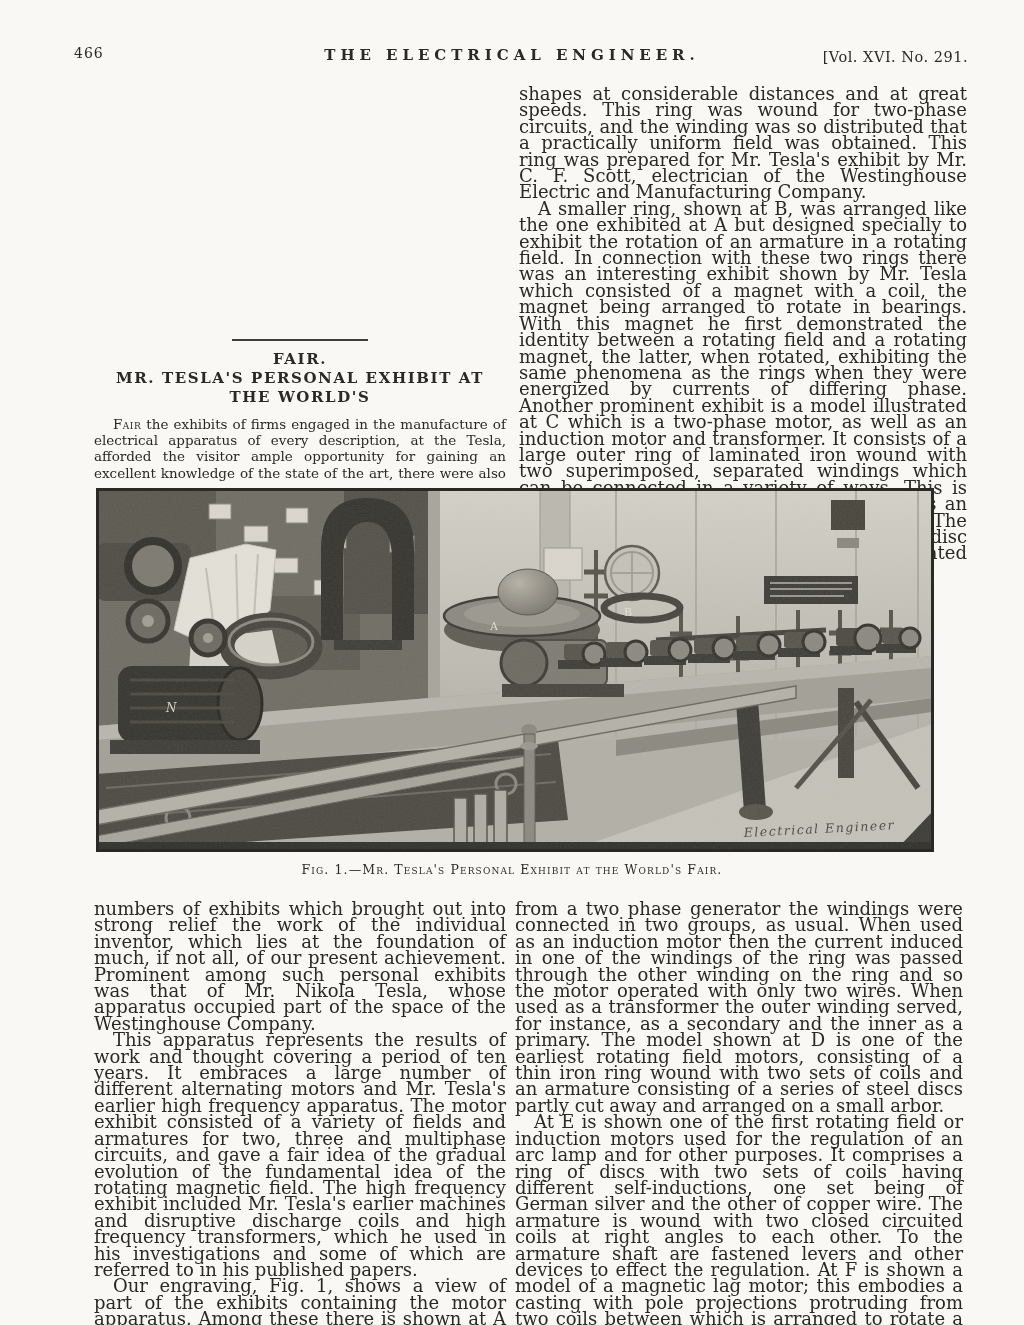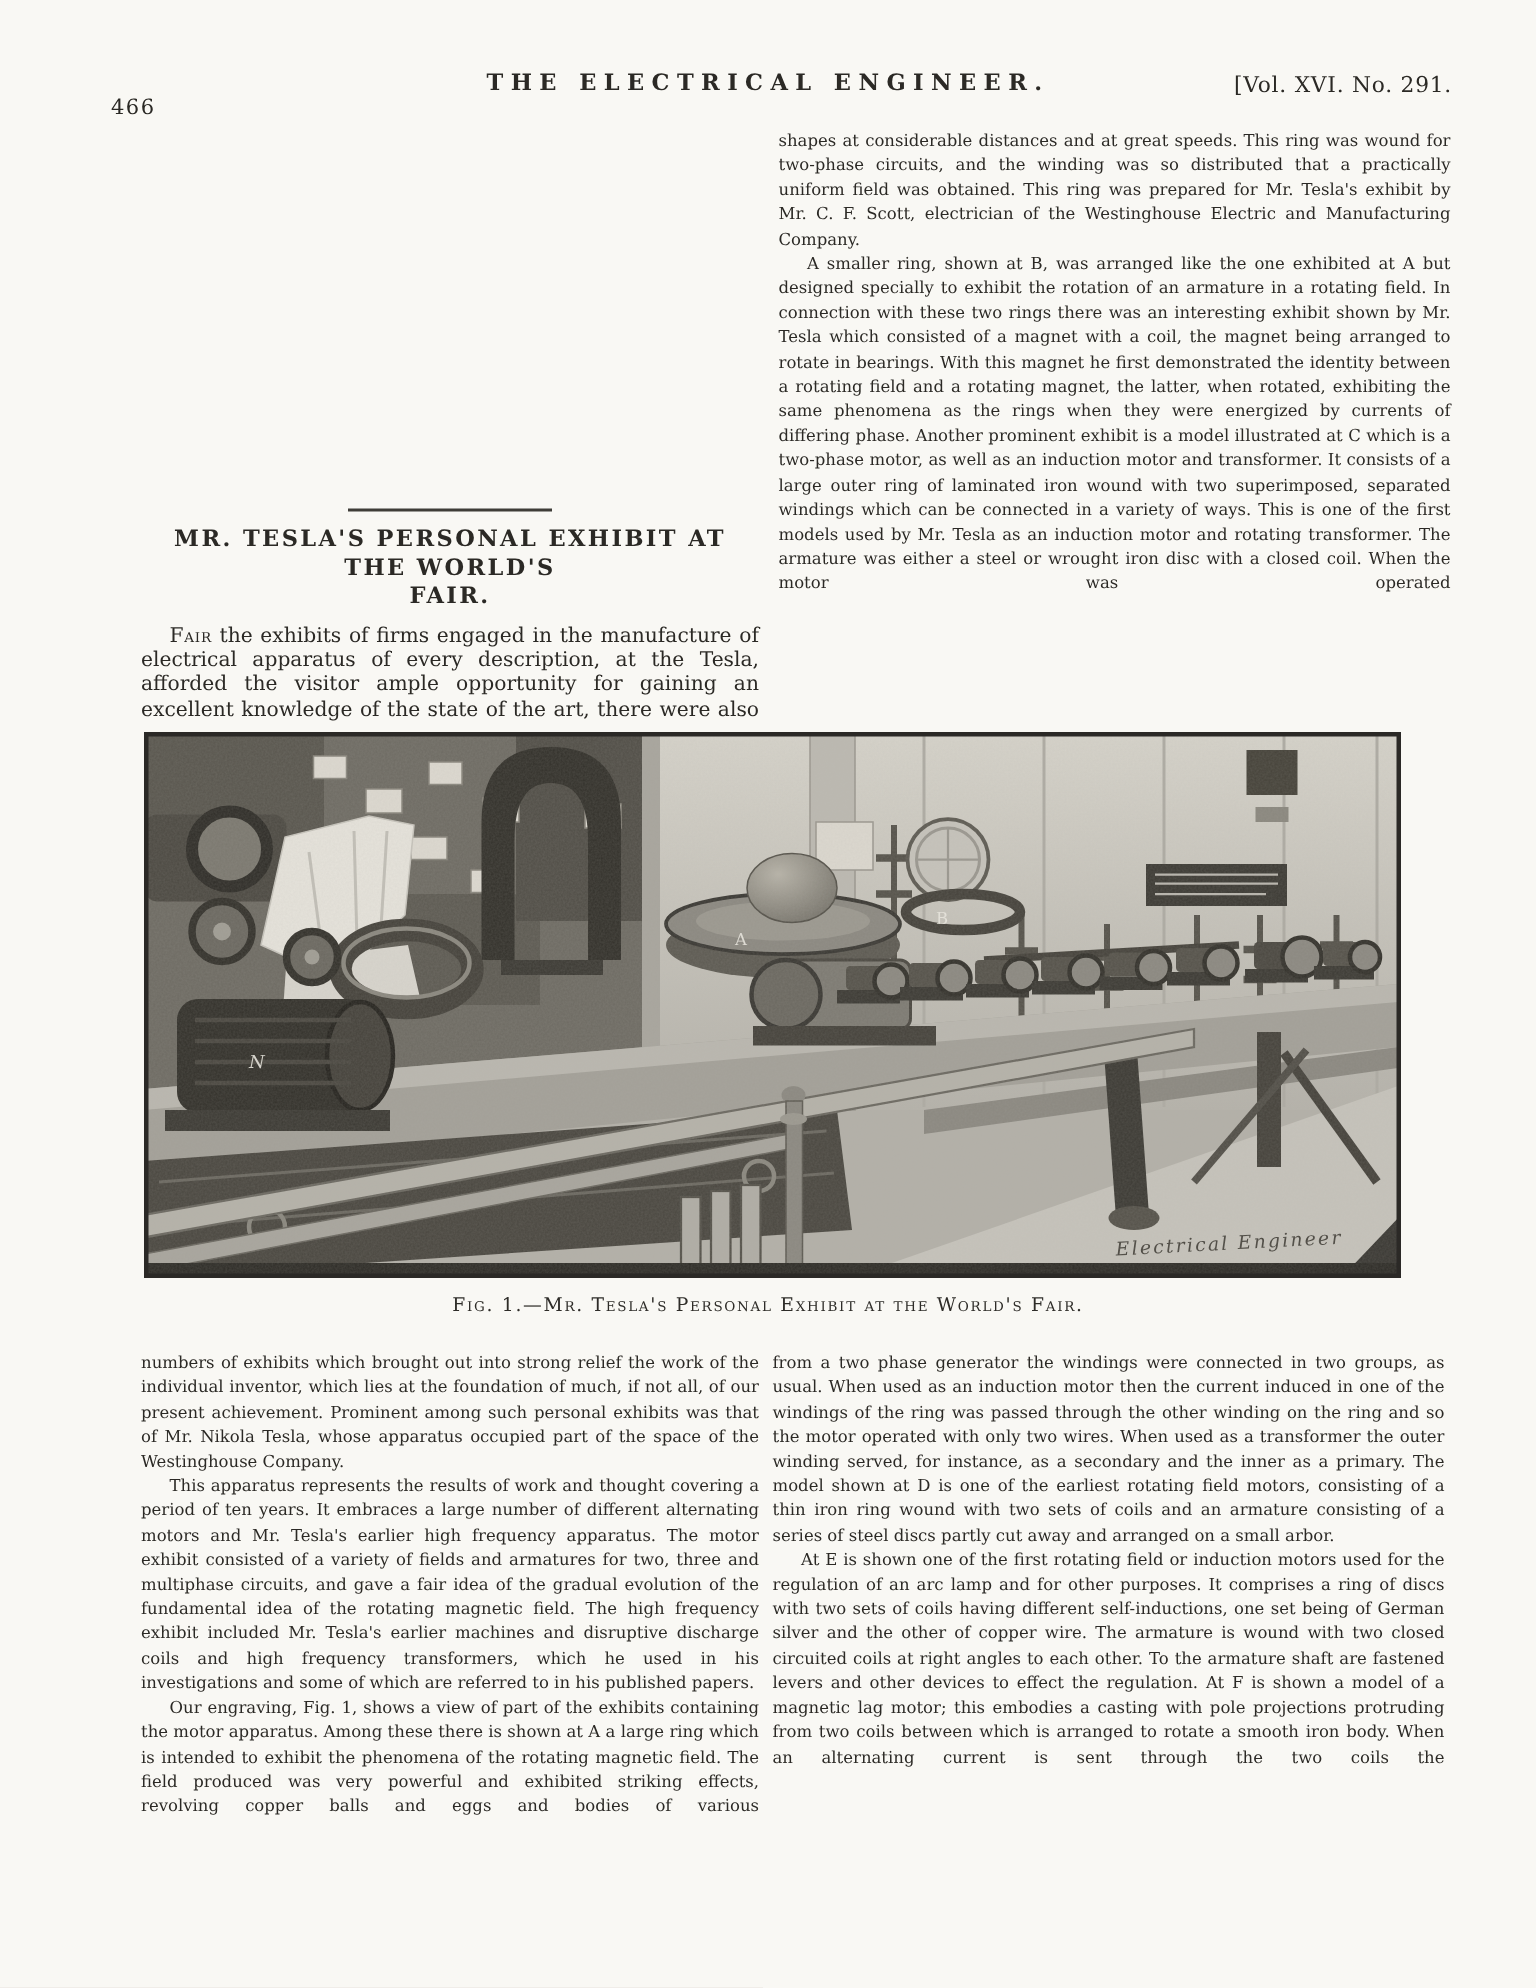--- a/index.html
+++ b/index.html
@@ -2,26 +2,26 @@
 <html><head>
 <meta charset="utf-8">
 <style>
   html,body{margin:0;padding:0;background:#e8e6e1;}
   .page{
     position:relative; width:1024px; height:1325px; margin:0 auto;
     background:#f9f8f4; color:#2b2925; overflow:hidden;
     font-family:"DejaVu Serif", serif;
   }
   
-  .pagenum{position:absolute; left:74px; top:64px; font-size:14px; letter-spacing:1px;}
+  .pagenum{position:absolute; left:74px; top:45px; font-size:14px; letter-spacing:1px;}
   .journal{position:absolute; left:0; right:0; top:46px; text-align:center;
     font-weight:bold; font-size:15px; letter-spacing:0.33em; white-space:nowrap;}
   .issue{position:absolute; right:56px; top:49px; font-size:14.5px; letter-spacing:0.5px;}
   
-  .col{position:absolute; font-size:11px; line-height:16.4px; text-align:justify;}
+  .col{position:absolute; font-size:18px; line-height:16.4px; text-align:justify;}
   .col p{margin:0; padding:0;}
   p.cont{text-indent:0;}
   p.indent{text-indent:19px;}
   p.runover{text-align-last:justify;}
   .col-right-top{left:519px; top:86px; width:448px;}
   .col-left-bottom{left:94px; top:901px; width:412px;}
   .col-right-bottom{left:515px; top:901px; width:448px;}
   
   .article-head{position:absolute; left:94px; top:333px; width:412px;}
   .head-rule{width:136px; height:1.6px; background:#3f3d38; margin:6px auto 9px auto;}
@@ -43,22 +43,22 @@
   <div class="journal">THE ELECTRICAL ENGINEER.</div>
   <div class="issue">[Vol. XVI. No. 291.</div>
 
   <div class="col col-right-top">
     <p class="cont">shapes at considerable distances and at great speeds.  This ring was wound for two-phase circuits, and the winding was so distributed that a practically uniform field was obtained.  This ring was prepared for Mr. Tesla's exhibit by Mr. C. F. Scott, electrician of the Westinghouse Electric and Manufacturing Company.</p>
     <p class="indent runover">A smaller ring, shown at B, was arranged like the one exhibited at A but designed specially to exhibit the rotation of an armature in a rotating field.  In connection with these two rings there was an interesting exhibit shown by Mr. Tesla which consisted of a magnet with a coil, the magnet being arranged to rotate in bearings.  With this magnet he first demonstrated the identity between a rotating field and a rotating magnet, the latter, when rotated, exhibiting the same phenomena as the rings when they were energized by currents of differing phase.  Another prominent exhibit is a model illustrated at C which is a two-phase motor, as well as an induction motor and transformer.  It consists of a large outer ring of laminated iron wound with two superimposed, separated windings which can be connected in a variety of ways.  This is one of the first models used by Mr. Tesla as an induction motor and rotating transformer.  The armature was either a steel or wrought iron disc with a closed coil.  When the motor was operated</p>
   </div>
 
   <div class="article-head">
     <div class="head-rule"></div>
+    <div class="art-title">FAIR.</div>
     <div class="art-title">MR. TESLA'S PERSONAL EXHIBIT AT THE WORLD'S</div>
-    <div class="art-title">FAIR.</div>
     <p class="intro indent runover"><span class="lead">Fair</span><span> the exhibits of firms engaged in the manufacture of electrical apparatus of every description, at the Tesla, afforded the visitor ample opportunity for gaining an excellent knowledge of the state of the art, there were also</span></p>
   </div>
 
   <div class="figure">
     <svg viewBox="0 0 838 364" width="838" height="364">
       <defs>
         <linearGradient id="gWall" x1="0" y1="0" x2="0" y2="1">
           <stop offset="0" stop-color="#d6d3ca"></stop>
             <stop offset="1" stop-color="#b5b2aa"></stop>
         </linearGradient>

